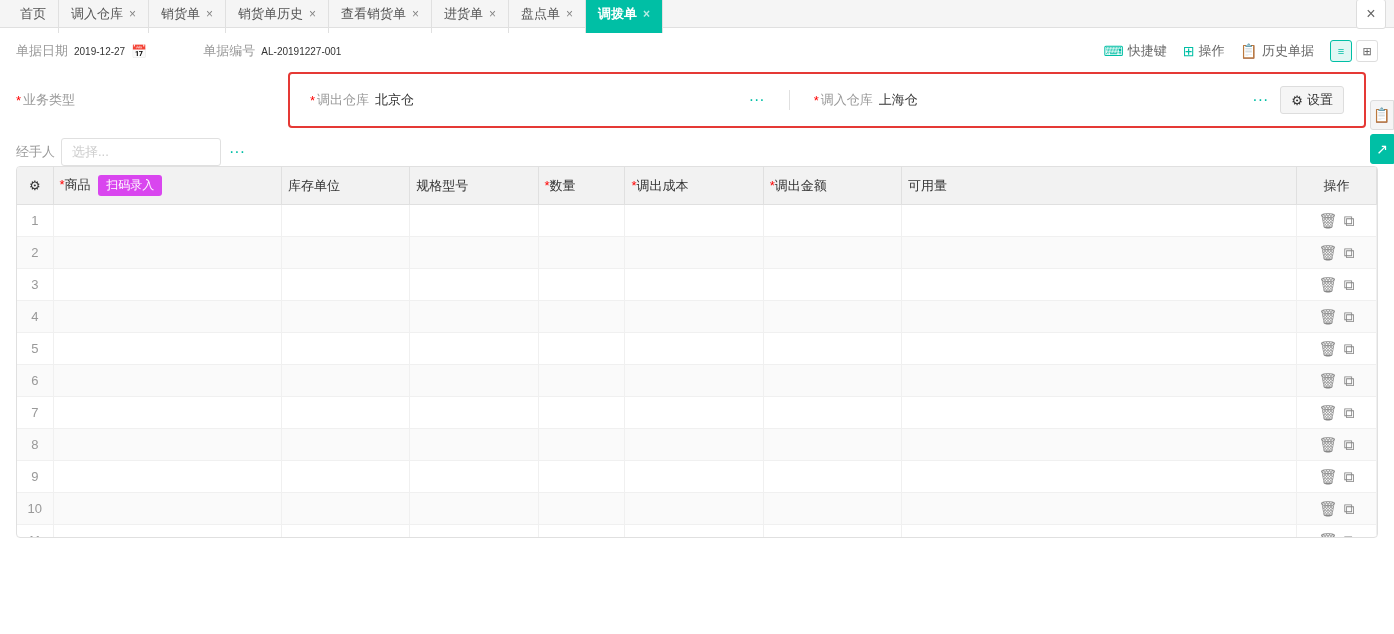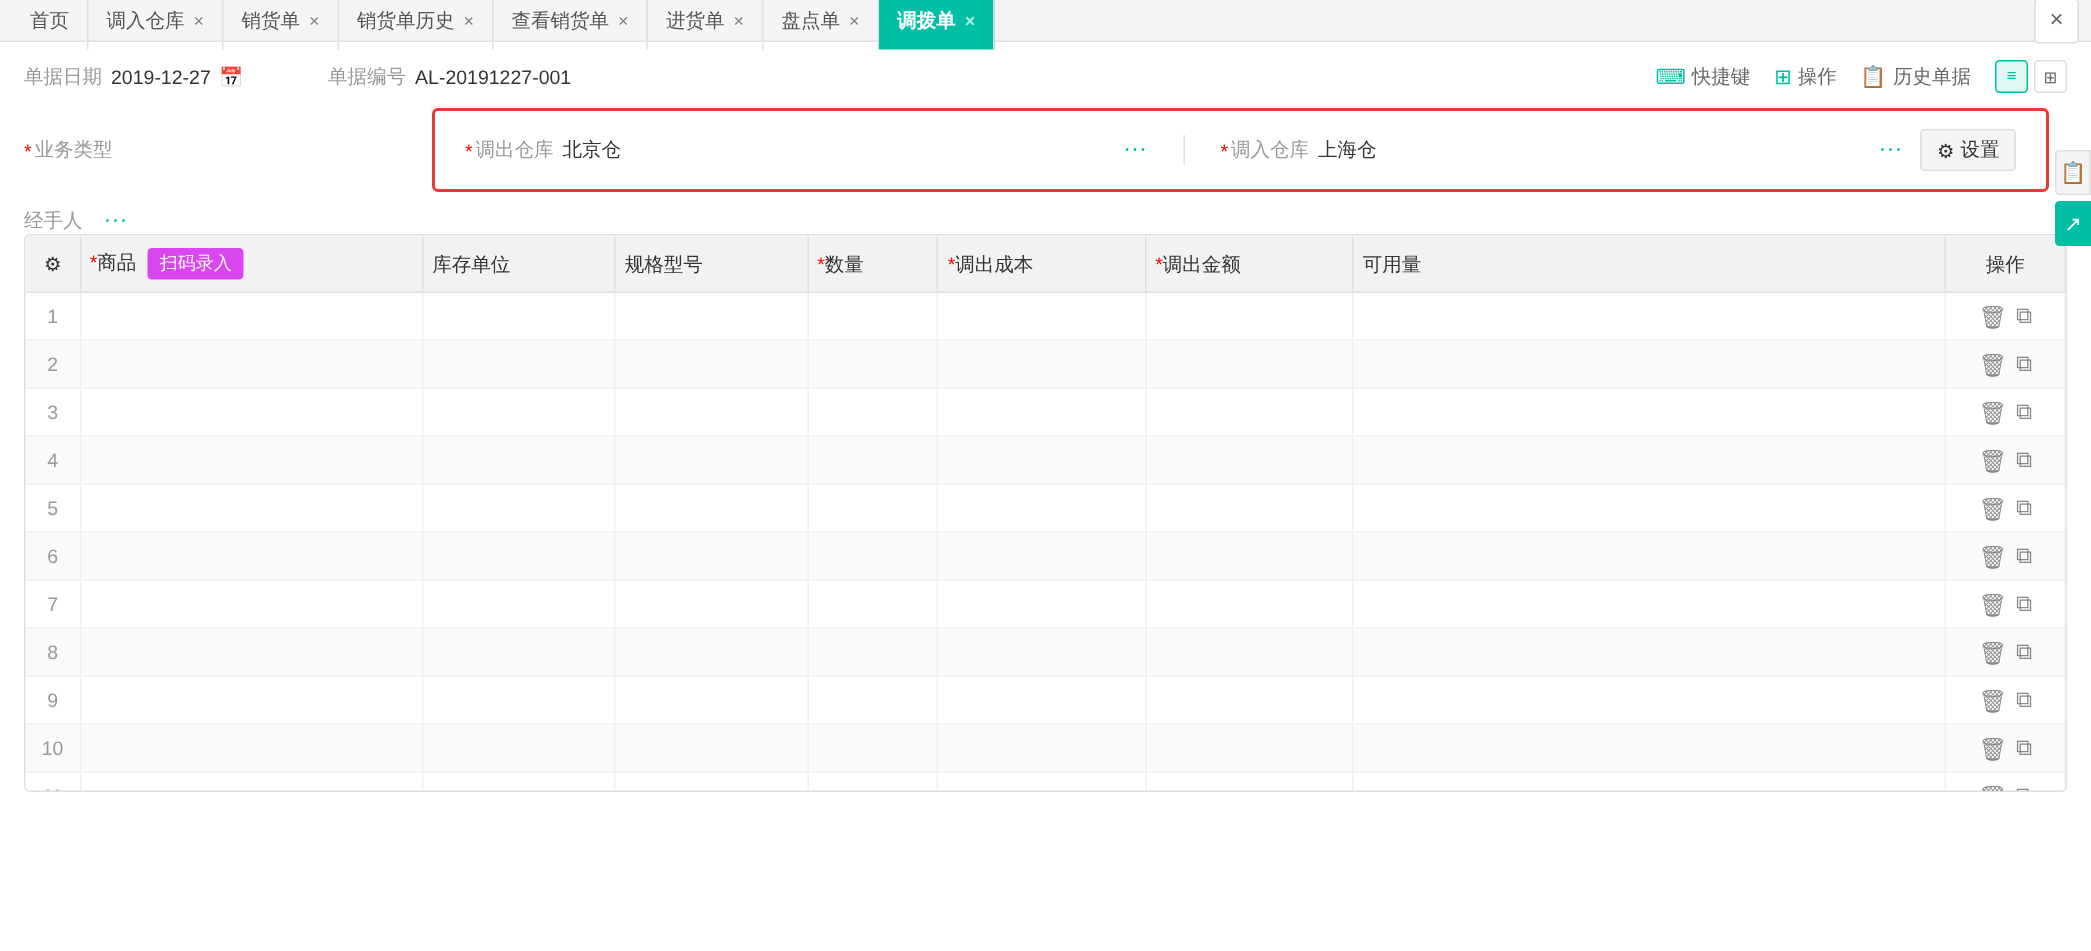--- a/index.html
+++ b/index.html
@@ -75,21 +75,21 @@
       align-items: center;
       margin-right: 24px;
     }
     .field-label {
       color: #999;
       font-size: 13px;
       margin-right: 6px;
     }
     .field-value {
       color: #333;
-      font-size: 13px;
+      font-size: 10px;
     }
     .calendar-icon-btn {
       margin-left: 6px;
       cursor: pointer;
       color: #666;
     }
     .form-header-right {
       margin-left: auto;
       display: flex;
       align-items: center;
@@ -436,20 +436,23 @@
       </div>
       <div class="settings-btn">
         <span>⚙</span>
         <span>设置</span>
       </div>
     </div>
   </div>
 
   <div class="agent-row">
     <span class="field-label" style="margin-right:6px;">经手人</span>
+    <div class="agent-placeholder">
+      <span style="color:#ccc;">选择...</span>
+    </div>
     <span class="dots-btn" style="margin-left:8px;">···</span>
   </div>
 
   <div class="table-container">
     <div class="table-scroll-area">
       <table>
         <thead>
           <tr>
             <th class="gear-col">
               <span>⚙</span>

